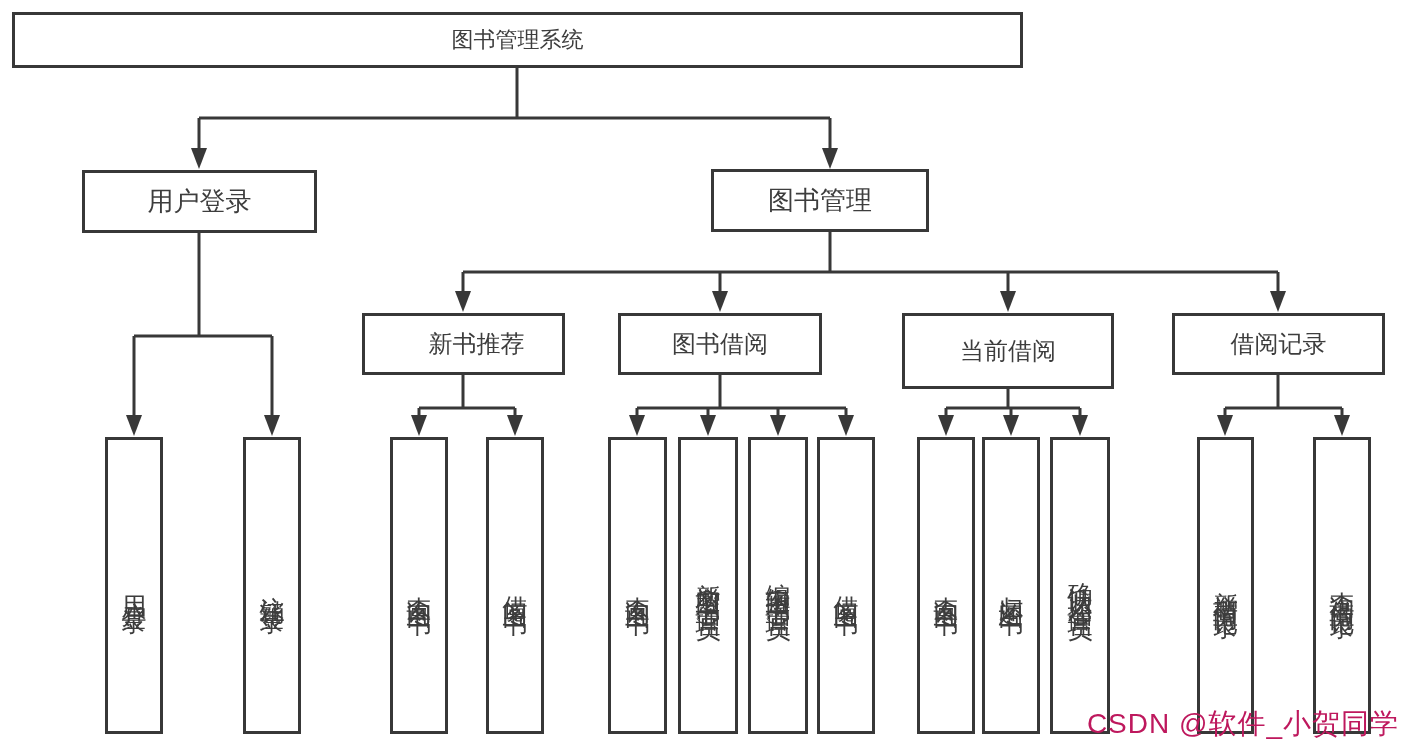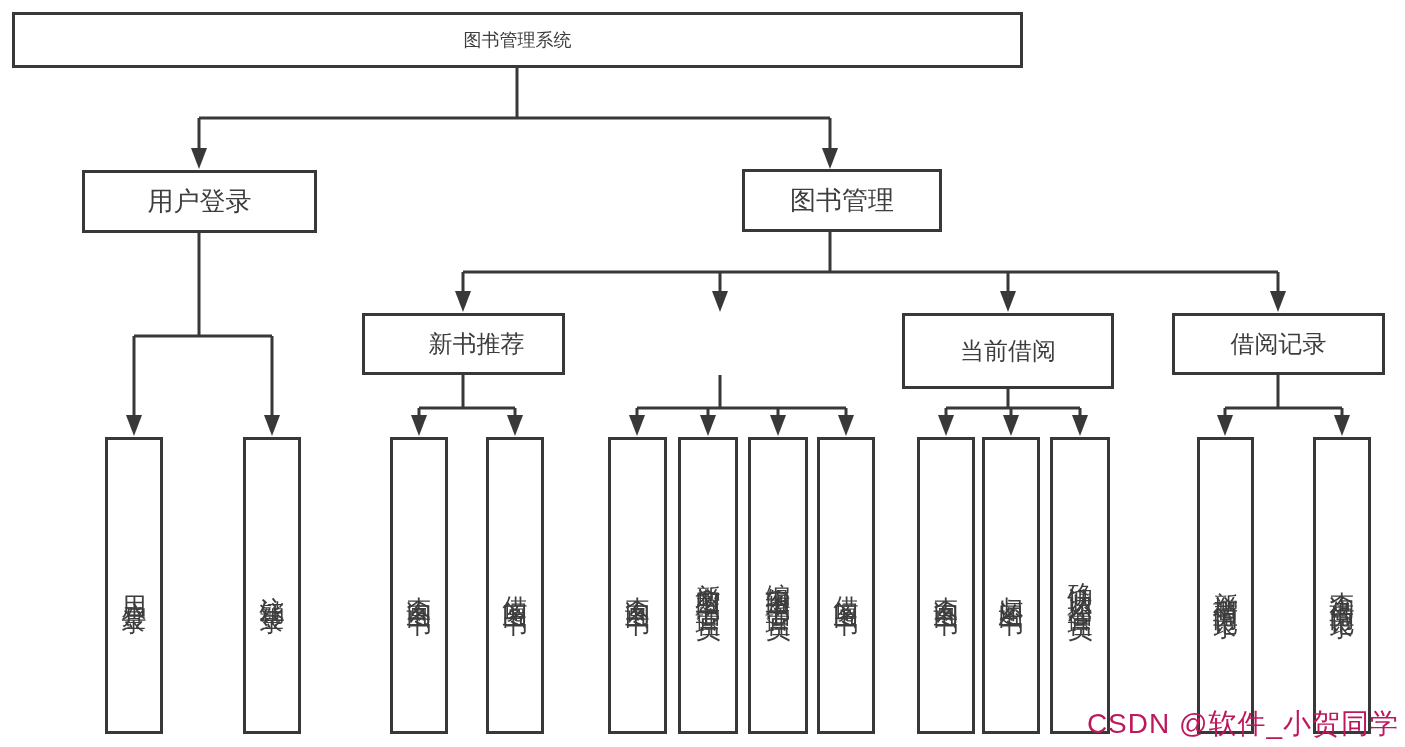--- a/index.html
+++ b/index.html
@@ -19,21 +19,21 @@
   .box {
     position: absolute;
     box-sizing: border-box;
     border: 3px solid #383838;
     background: #ffffff;
     display: flex;
     align-items: center;
     justify-content: center;
     color: #3d3d3d;
   }
-  .box.root  { font-size: 18px; }
+  .box.root  { font-size: 22px; }
   .box.lvl2  { font-size: 26px; }
   .box.lvl3  { font-size: 24px; }
   .box.leaf span {
     writing-mode: vertical-rl;
     text-orientation: mixed;
     font-size: 25px;
     letter-spacing: 5px;
     line-height: 1;
     white-space: nowrap;
   }
@@ -94,26 +94,29 @@
     </g>
   </svg>
 
   <div class="box root" style="left:12px; top:12px; width:1011px; height:56px;">
     <span>图书管理系统</span>
   </div>
 
   <div class="box lvl2" style="left:82px; top:170px; width:235px; height:63px;">
     <span>用户登录</span>
   </div>
-  <div class="box lvl2" style="left:742px; top:169px; width:200px; height:63px;">
+  <div class="box lvl2" style="left:711px; top:169px; width:218px; height:63px;">
     <span>图书管理</span>
   </div>
 
   <div class="box lvl3" style="left:362px; top:313px; width:203px; height:62px;padding-left:26px;">
     <span>新书推荐</span>
+  </div>
+  <div class="box lvl3" style="left:618px; top:313px; width:204px; height:62px;">
+    <span>图书借阅</span>
   </div>
   <div class="box lvl3" style="left:902px; top:313px; width:212px; height:76px;">
     <span>当前借阅</span>
   </div>
   <div class="box lvl3" style="left:1172px; top:313px; width:213px; height:62px;justify-content:center;">
     <span>借阅记录</span>
   </div>
 
   <div class="box leaf" style="left:105px; top:437px; width:58px; height:297px;">
     <span>用户登录</span>

